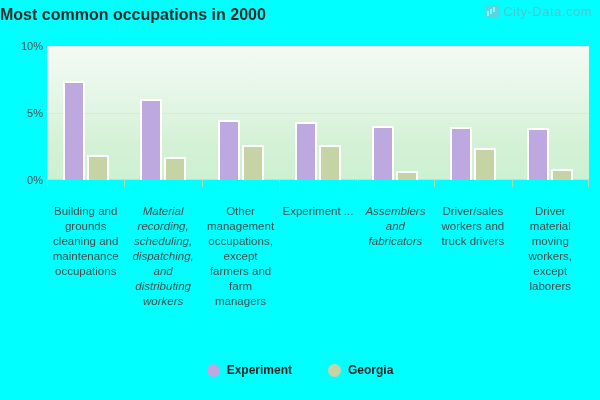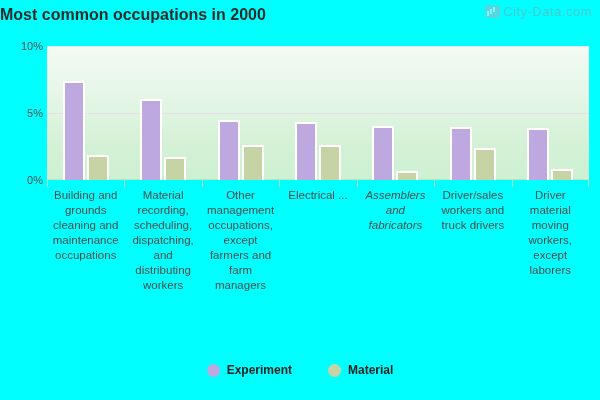--- a/index.html
+++ b/index.html
@@ -110,21 +110,21 @@
   }
   #cat-labels {
     position: absolute;
     left: 47px;
     top: 188px;
     width: 542px;
     height: 120px;
   }
   .cat-label {
     position: absolute;
-    top: 0;
+    top: 16px;
     font-size: 11.5px;
     line-height: 15px;
     color: #4a4a4a;
     text-align: center;
     word-wrap: break-word;
     box-sizing: border-box;
     padding: 0 2px;
   }
   .cat-label.nowrap {
     white-space: nowrap;
@@ -251,32 +251,32 @@
       <div class="tick" style="left: 154.857px;"></div>
       <div class="tick" style="left: 232.286px;"></div>
       <div class="tick" style="left: 309.714px;"></div>
       <div class="tick" style="left: 387.143px;"></div>
       <div class="tick" style="left: 464.571px;"></div>
       <div class="tick" style="left: 541px;"></div>
     </div>
 
   <div id="cat-labels">
       <div class="cat-label" style="left: 0px; width: 77.4286px;">Building and grounds cleaning and maintenance occupations</div>
-      <div class="cat-label" style="left: 77.4286px; width: 77.4286px;">Material recording, scheduling, dispatching, and distributing workers</div>
+      <div class="cat-label" style="left: 77.4286px; width: 77.4286px; font-style: italic;">Material recording, scheduling, dispatching, and distributing workers</div>
       <div class="cat-label" style="left: 154.857px; width: 77.4286px;">Other management occupations, except farmers and farm managers</div>
-      <div class="cat-label nowrap" style="left: 232.286px; width: 77.4286px;">Electrical ...</div>
+      <div class="cat-label nowrap" style="left: 232.286px; width: 77.4286px;">Experiment ...</div>
       <div class="cat-label" style="left: 309.714px; width: 77.4286px; font-style: italic;">Assemblers and fabricators</div>
       <div class="cat-label" style="left: 387.143px; width: 77.4286px;">Driver/sales workers and truck drivers</div>
       <div class="cat-label" style="left: 464.571px; width: 77.4286px;">Driver material moving workers, except laborers</div>
     </div>
 
   <div id="legend">
       <div class="legend-item">
         <span class="legend-swatch" style="background: rgb(189, 168, 224);"></span>
         <span class="legend-label">Experiment</span>
       </div>
       <div class="legend-item">
         <span class="legend-swatch" style="background: rgb(198, 211, 164);"></span>
-        <span class="legend-label">Material</span>
+        <span class="legend-label">Georgia</span>
       </div>
     </div>
 
 </div>
 
 </body></html>

